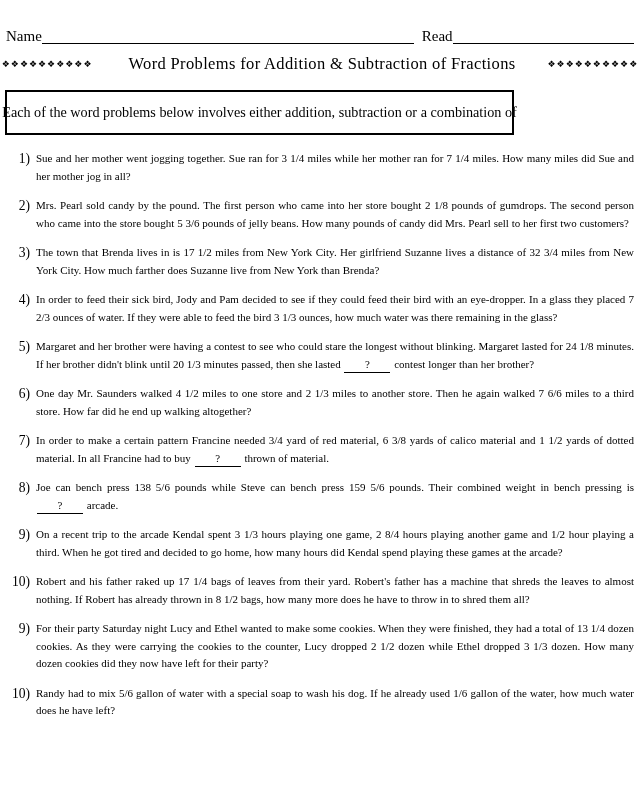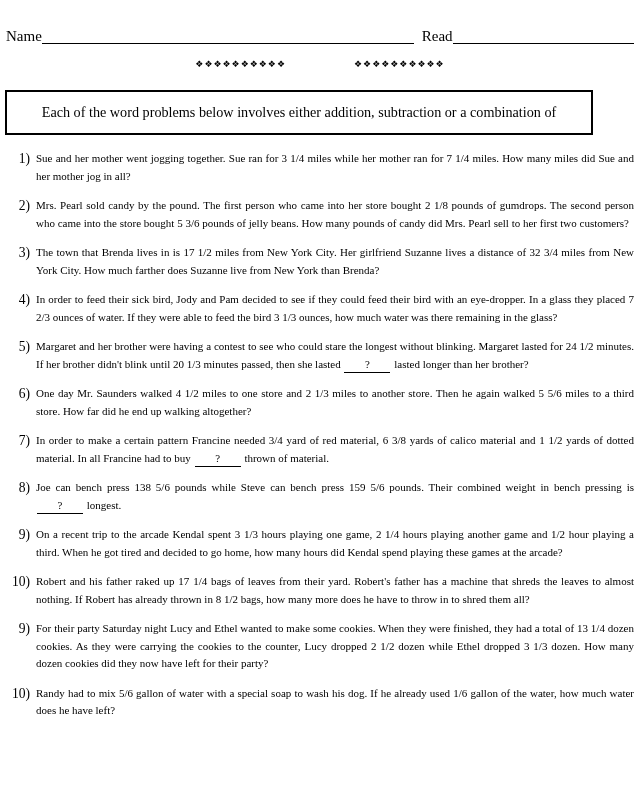--- a/index.html
+++ b/index.html
@@ -78,21 +78,21 @@
     line-height: 18px;
     white-space: nowrap;
     letter-spacing: 0.35px;
   }
 
   
   .instrbox {
     position: absolute;
     left: 5px;
     top: 90px;
-    width: 588px;
+    width: 509px;
     height: 45px;
     box-sizing: border-box;
     border: 2px solid #000;
     display: flex;
     flex-direction: column;
     align-items: center;
     justify-content: center;
     padding: 2px 6px;
   }
   .instr-line {
@@ -147,20 +147,21 @@
   <div class="namedate">
     <span class="nd-label">Name</span>
     <span class="nd-rule name-rule"></span>
     <span class="nd-gap"></span>
     <span class="nd-label">Read</span>
     <span class="nd-rule date-rule"></span>
   </div>
 
   <div class="titlerow">
     <span class="deco deco-left">❖❖❖❖❖❖❖❖❖❖</span>
+    <span class="title">Word Problems for Addition &amp; Subtraction of Fractions</span>
     <span class="deco deco-right">❖❖❖❖❖❖❖❖❖❖</span>
   </div>
 
   <div class="instrbox">
     <div class="instr-line">Each of the word problems below involves either addition, subtraction or a combination of</div>
   </div>
 
   <div class="problems" id="problems-list">
       <div class="problem">
         <div class="p-num">1)</div>
@@ -173,37 +174,37 @@
       <div class="problem">
         <div class="p-num">3)</div>
         <div class="p-body">The town that Brenda lives in is 17 1/2 miles from New York City. Her girlfriend Suzanne lives a distance of 32 3/4 miles from New York City. How much farther does Suzanne live from New York than Brenda?</div>
       </div>
       <div class="problem">
         <div class="p-num">4)</div>
         <div class="p-body">In order to feed their sick bird, Jody and Pam decided to see if they could feed their bird with an eye-dropper. In a glass they placed 7 2/3 ounces of water. If they were able to feed the bird 3 1/3 ounces, how much water was there remaining in the glass?</div>
       </div>
       <div class="problem">
         <div class="p-num">5)</div>
-        <div class="p-body"><span>Margaret and her brother were having a contest to see who could stare the longest without blinking. Margaret lasted for 24 1/2 minutes. If her brother didn't blink until 20 1/3 minutes passed, then she lasted </span><span class="blank">?</span><span> lasted longer than her brother?</span></div>
+        <div class="p-body"><span>Margaret and her brother were having a contest to see who could stare the longest without blinking. Margaret lasted for 24 1/8 minutes. If her brother didn't blink until 20 1/3 minutes passed, then she lasted </span><span class="blank">?</span><span> contest longer than her brother?</span></div>
       </div>
       <div class="problem">
         <div class="p-num">6)</div>
-        <div class="p-body">One day Mr. Saunders walked 4 1/2 miles to one store and 2 1/3 miles to another store. Then he again walked 5 5/6 miles to a third store. How far did he end up walking altogether?</div>
+        <div class="p-body">One day Mr. Saunders walked 4 1/2 miles to one store and 2 1/3 miles to another store. Then he again walked 7 6/6 miles to a third store. How far did he end up walking altogether?</div>
       </div>
       <div class="problem">
         <div class="p-num">7)</div>
         <div class="p-body"><span>In order to make a certain pattern Francine needed 3/4 yard of red material, 6 3/8 yards of calico material and 1 1/2 yards of dotted material. In all Francine had to buy </span><span class="blank">?</span><span> thrown of material.</span></div>
       </div>
       <div class="problem">
         <div class="p-num">8)</div>
-        <div class="p-body"><span>Joe can bench press 138 5/6 pounds while Steve can bench press 159 5/6 pounds. Their combined weight in bench pressing is </span><span class="blank">?</span><span> longest.</span></div>
+        <div class="p-body"><span>Joe can bench press 138 5/6 pounds while Steve can bench press 159 5/6 pounds. Their combined weight in bench pressing is </span><span class="blank">?</span><span> arcade.</span></div>
       </div>
       <div class="problem">
         <div class="p-num">9)</div>
-        <div class="p-body">On a recent trip to the arcade Kendal spent 3 1/3 hours playing one game, 2 1/4 hours playing another game and 1/2 hour playing a third. When he got tired and decided to go home, how many hours did Kendal spend playing these games at the arcade?</div>
+        <div class="p-body">On a recent trip to the arcade Kendal spent 3 1/3 hours playing one game, 2 8/4 hours playing another game and 1/2 hour playing a third. When he got tired and decided to go home, how many hours did Kendal spend playing these games at the arcade?</div>
       </div>
       <div class="problem">
         <div class="p-num">10)</div>
         <div class="p-body">Robert and his father raked up 17 1/4 bags of leaves from their yard. Robert's father has a machine that shreds the leaves to almost nothing. If Robert has already thrown in 8 1/2 bags, how many more does he have to throw in to shred them all?</div>
       </div>
       <div class="problem">
         <div class="p-num">9)</div>
         <div class="p-body">For their party Saturday night Lucy and Ethel wanted to make some cookies. When they were finished, they had a total of 13 1/4 dozen cookies. As they were carrying the cookies to the counter, Lucy dropped 2 1/2 dozen while Ethel dropped 3 1/3 dozen. How many dozen cookies did they now have left for their party?</div>
       </div>
       <div class="problem">

